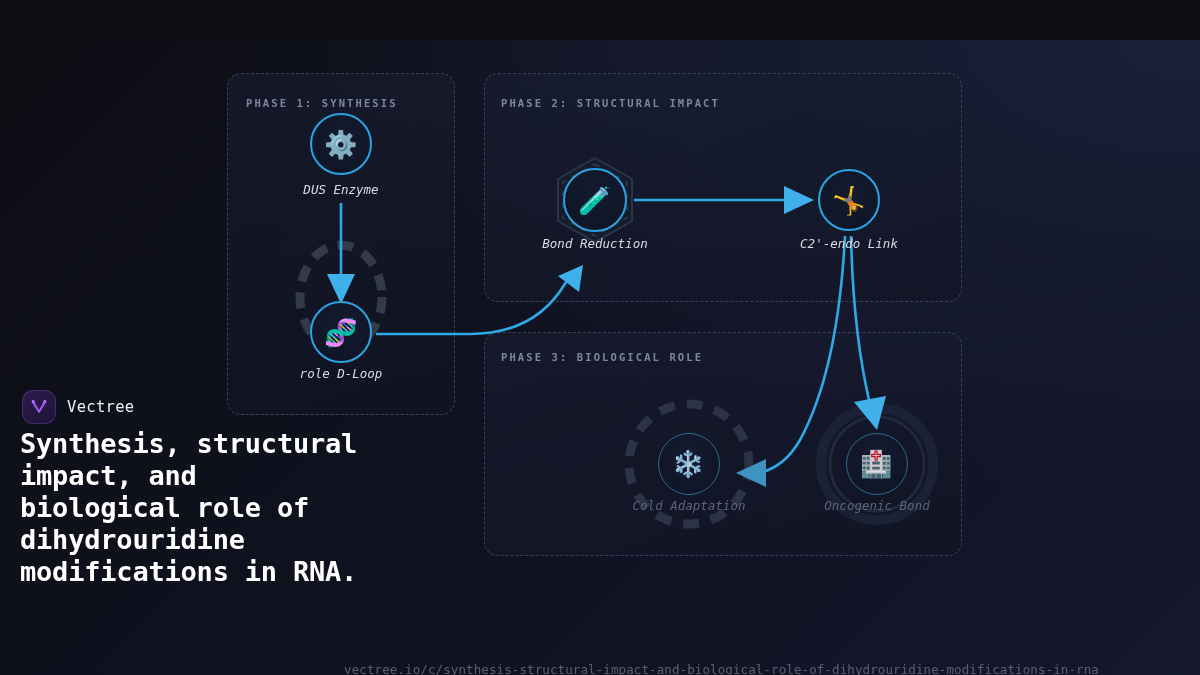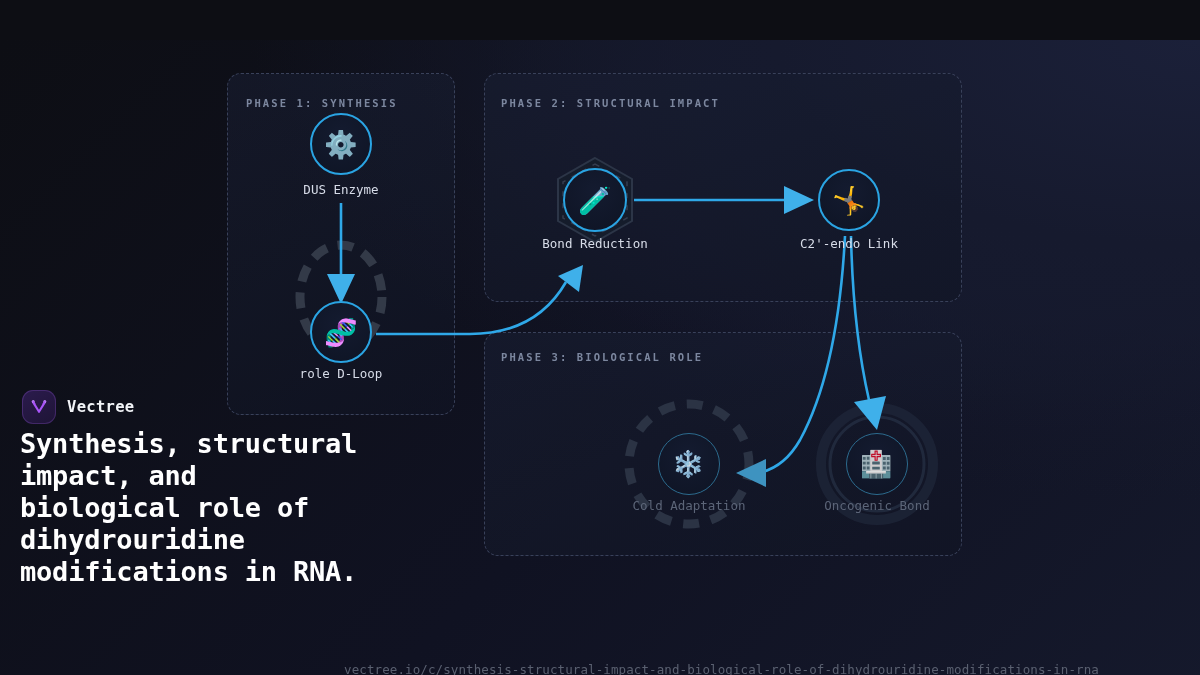--- a/index.html
+++ b/index.html
@@ -50,36 +50,36 @@
     text-align:center;
     font-family:"DejaVu Sans","Liberation Sans",sans-serif;
     user-select:none;
   }
   .node .node-label{
     position:absolute;
     white-space:nowrap;
     font-size:12.5px;
     color:#d7dce8;
     text-align:center;
-    left:50%;transform:translateX(-50%);
+    left:50%;transform:translateX(-50%);font-style:italic;
   }
   .node.dim .node-label{color:#5c6578;}
 
   
   .deco{position:absolute;pointer-events:none;}
 
   
   #brand{position:absolute;left:22px;top:350px;display:flex;align-items:center;gap:11px;}
   #brand-mark{
     width:34px;height:34px;border-radius:11px;
     background:linear-gradient(150deg,#2b1b4d 0%,#1e1436 100%);
     display:flex;align-items:center;justify-content:center;
     box-shadow:inset 0 0 0 1px rgba(150,90,220,.28);
   }
-  #brand-name{font-size:15.5px;font-weight:700;color:#f1f3f7;letter-spacing:.3px;}
+  #brand-name{font-size:15.5px;font-weight:400;color:#f1f3f7;letter-spacing:.3px;}
 
   #headline{
     position:absolute;left:20px;top:388px;width:340px;
     font-size:27px;line-height:32px;font-weight:700;
     color:#ffffff;letter-spacing:-.2px;
   }
 
   #footer-url{
     position:absolute;left:344px;top:622px;
     font-size:12.5px;color:#5a6070;letter-spacing:.1px;white-space:nowrap;

